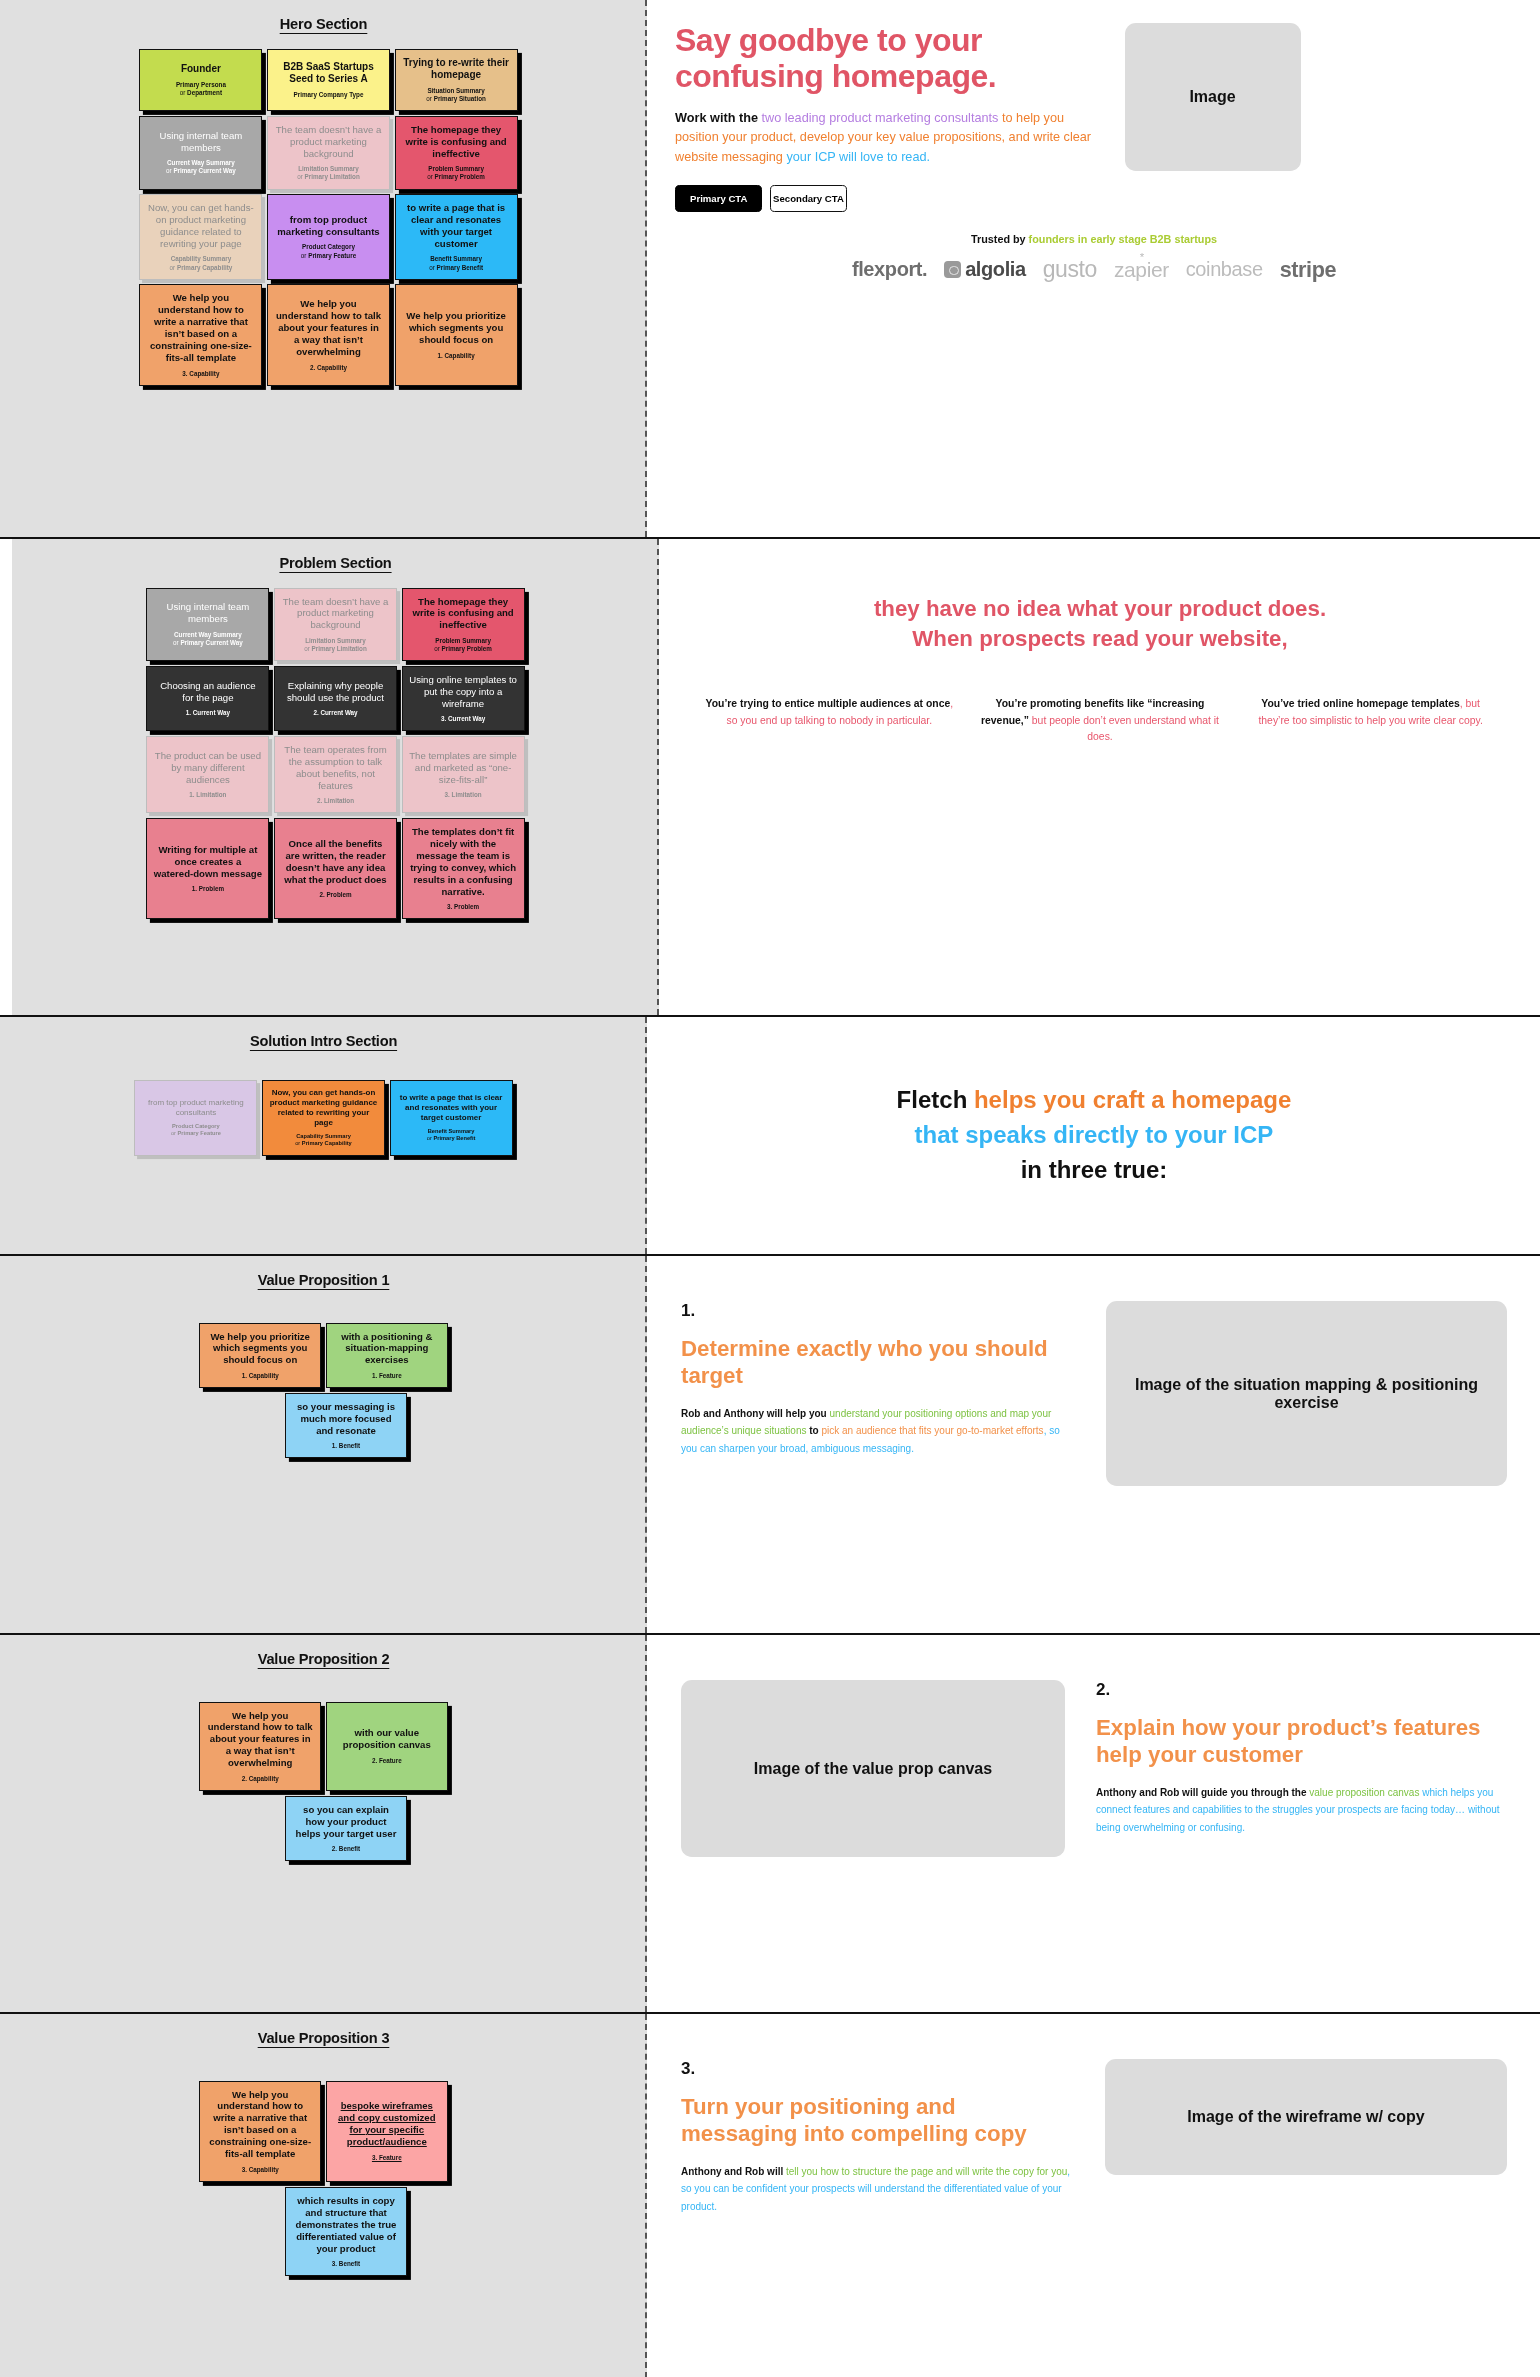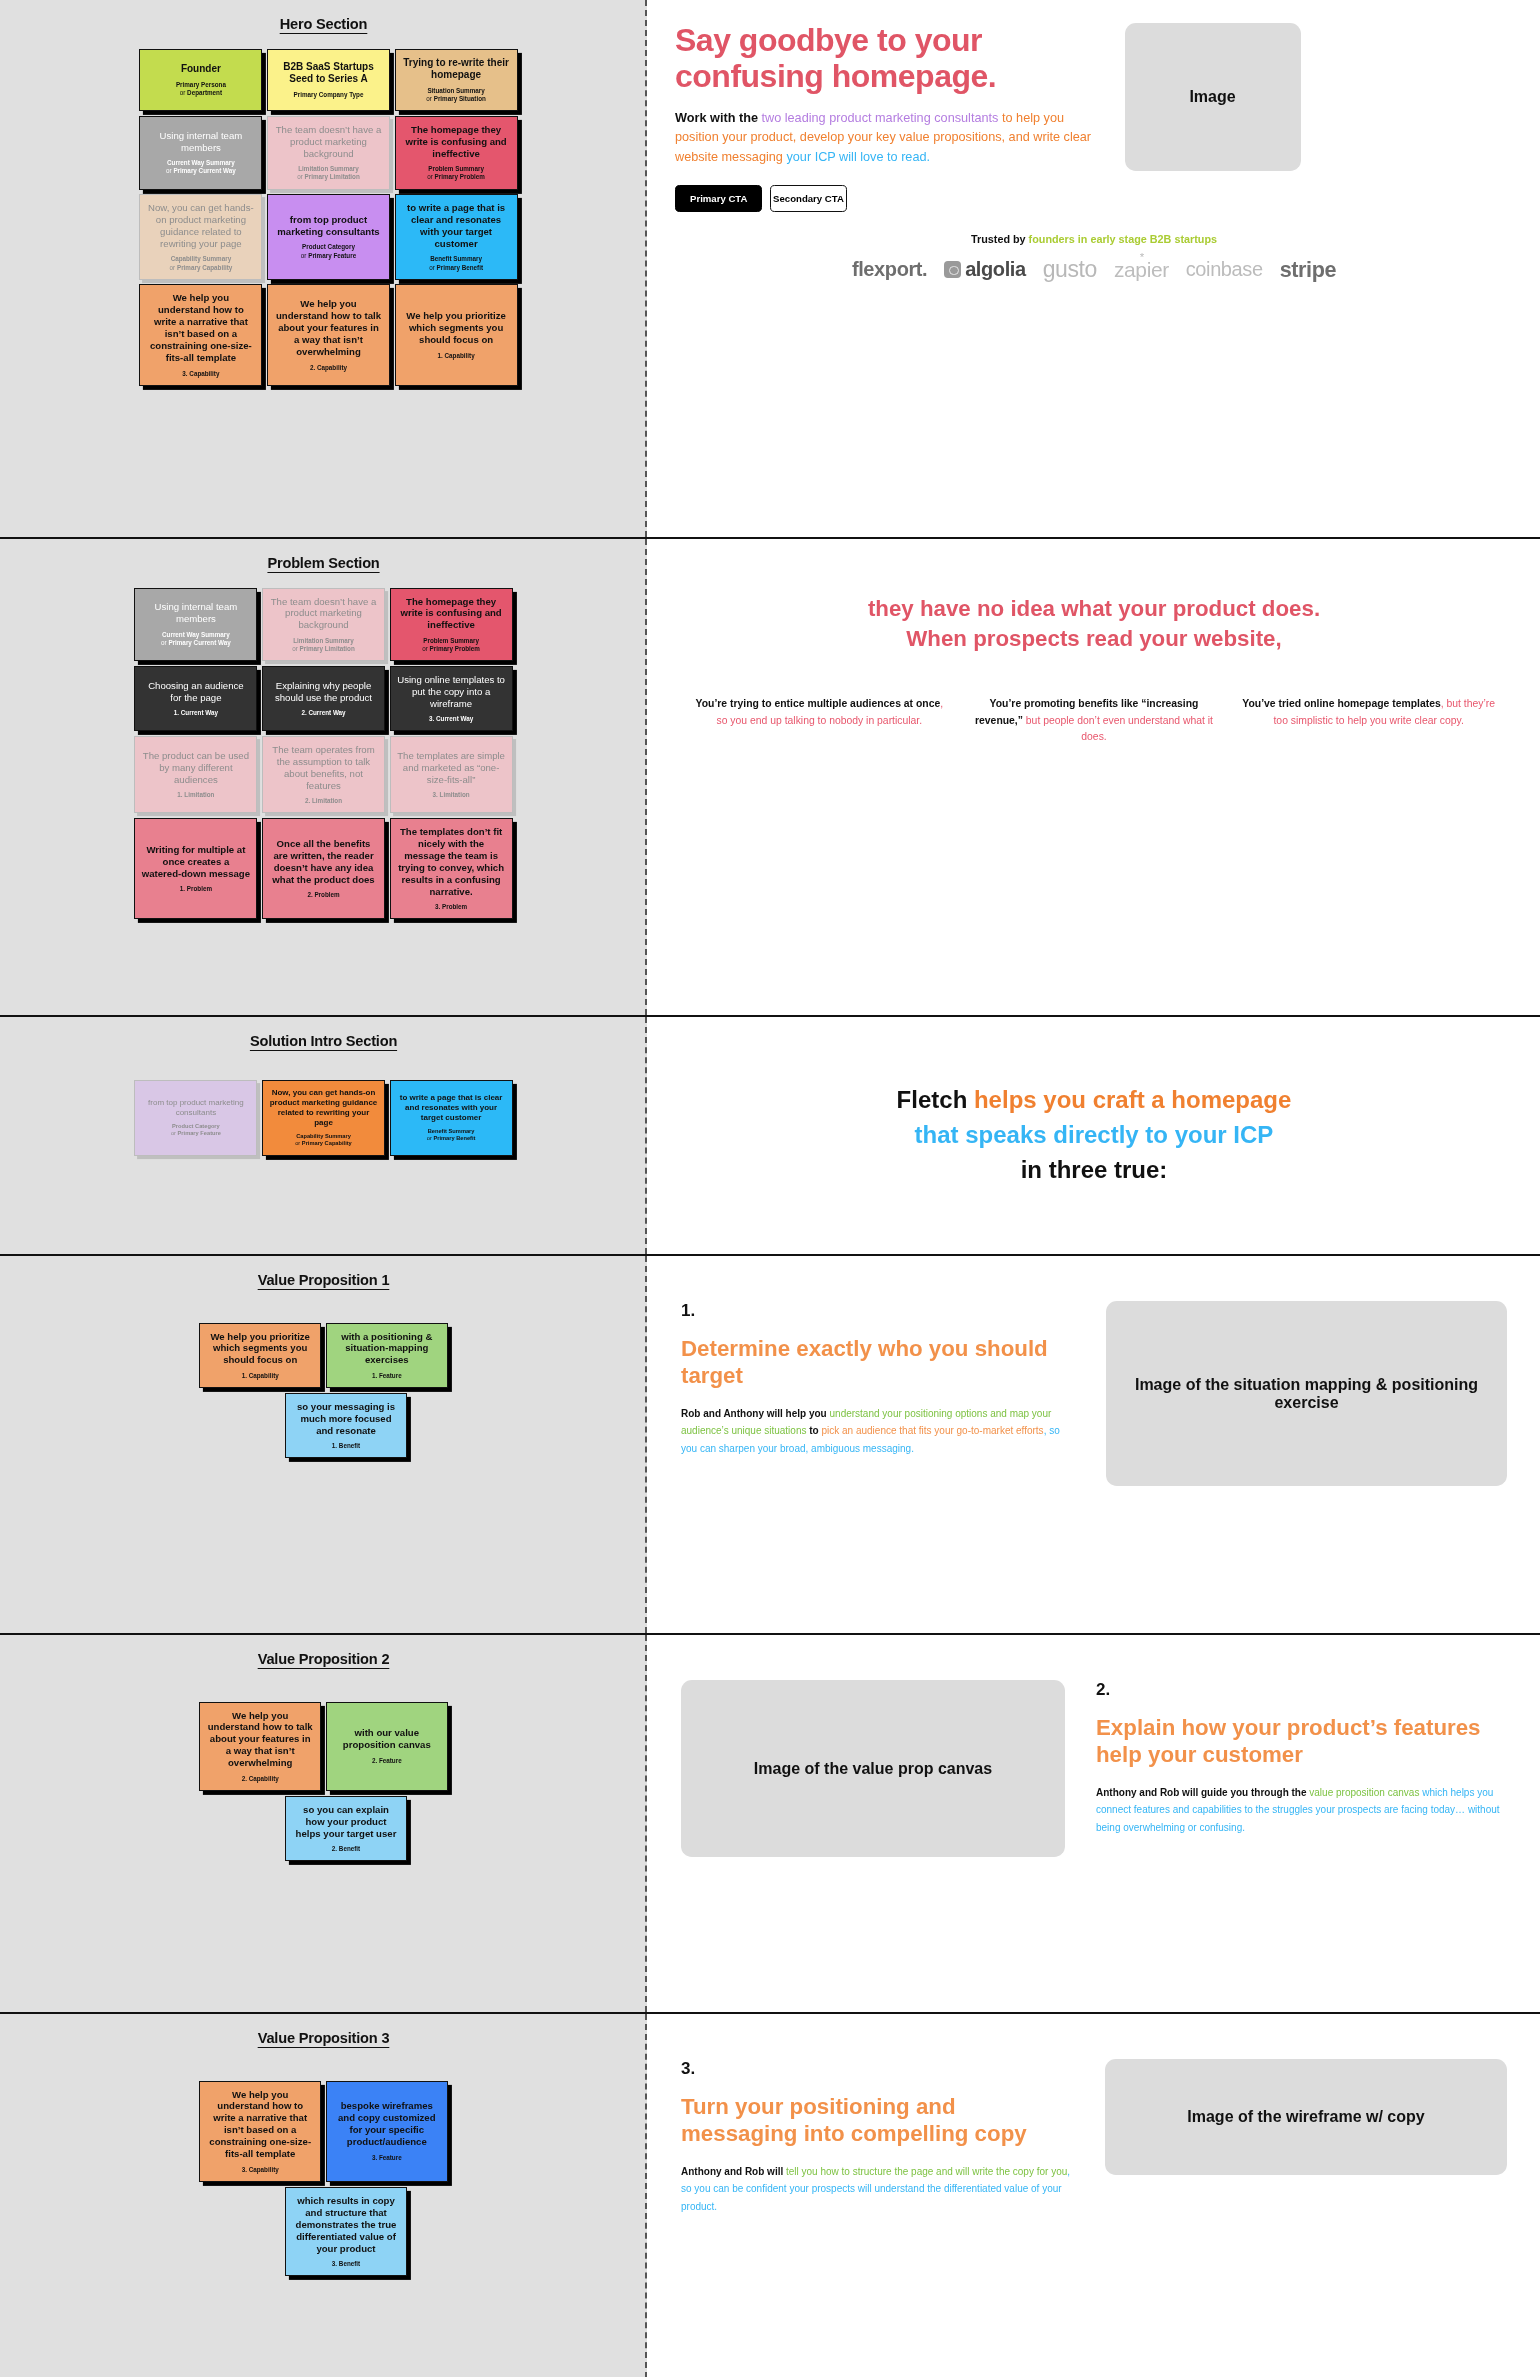--- a/index.html
+++ b/index.html
@@ -338,21 +338,21 @@
               <span class="ast">*</span>
               <span>zapier</span>
             </span>
         <span class="logo-item logo-coinbase">coinbase</span>
         <span class="logo-item logo-stripe">stripe</span>
       </div>
     </div>
   </div>
 </div>
 
-<div class="section" style="height:478px;">
+<div class="section" style="height:478px;padding-left:12px;">
   <div class="left-pane">
     <div class="pane-title">Problem Section</div>
     <div class="grid" id="problem-grid">
           <div class="card light-text" style="background: rgb(168, 168, 168);">
             <div class="ctext">Using internal team members</div>
             <div class="clabel"><span>Current Way Summary</span><br><span class="soft">or </span><span>Primary Current Way</span></div>
           </div>
           <div class="card ghost" style="background: rgb(237, 196, 201);">
             <div class="ctext">The team doesn’t have a product marketing background</div>
             <div class="clabel"><span>Limitation Summary</span><br><span class="soft">or </span><span>Primary Limitation</span></div>
@@ -513,21 +513,21 @@
 
 <div class="section" style="height:364px;">
   <div class="left-pane">
     <div class="pane-title">Value Proposition 3</div>
     <div class="vp-wrap" id="vp3-grid">
           <div class="vp-row-top">
             <div class="card vp-card" style="background: rgb(240, 162, 106);">
               <div class="ctext">We help you understand how to write a narrative that isn’t based on a constraining one-size-fits-all template</div>
               <div class="clabel">3. Capability</div>
             </div>
-            <div class="card vp-card" style="background: #3b82f6;">
+            <div class="card vp-card" style="background: #fca5a5; text-decoration: underline;">
               <div class="ctext">bespoke wireframes and copy customized for your specific product/audience</div>
               <div class="clabel">3. Feature</div>
             </div>
           </div>
           <div class="vp-row-bot">
             <div class="card vp-card vp-bot-offset" style="background: rgb(142, 211, 245);">
               <div class="ctext">which results in copy and structure that demonstrates the true differentiated value of your product</div>
               <div class="clabel">3. Benefit</div>
             </div>
           </div>

